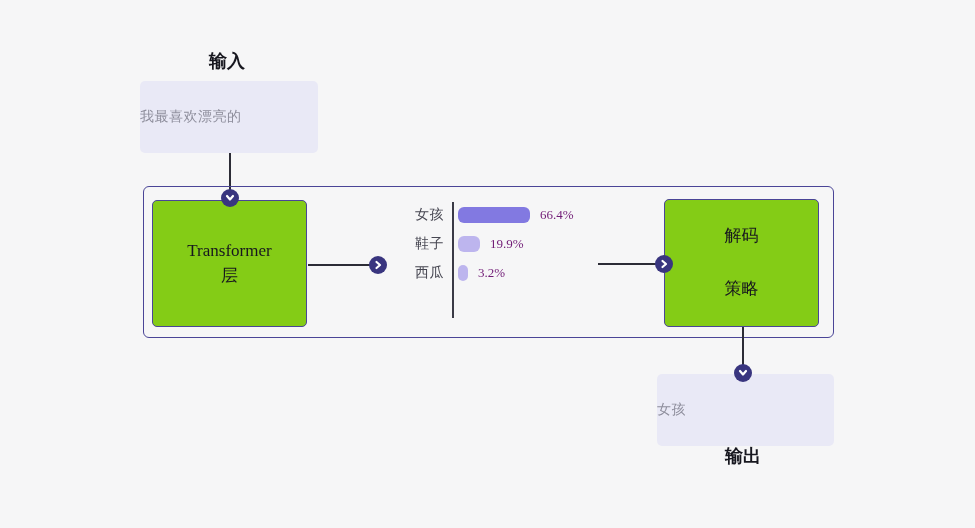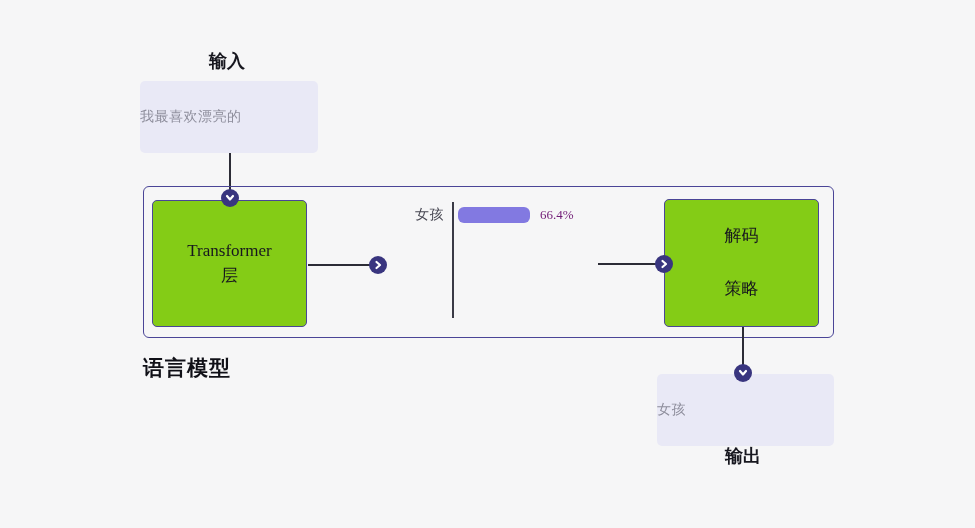--- a/index.html
+++ b/index.html
@@ -139,21 +139,20 @@
   <div class="connector" style="left:229px; top:153px; width:2px; height:42px;"></div>
   <div class="node-circle" style="left:221px; top:189px;">
     <span>
       <svg width="14" height="14" viewBox="0 0 14 14">
           <polyline points="4,5 7,8.5 10,5" fill="none" stroke="#ffffff" stroke-width="2.2" stroke-linecap="round" stroke-linejoin="round"></polyline>
         </svg>
     </span>
   </div>
 
   <div class="container-box"></div>
-  <div class="container-label">语言模型</div>
 
   <div class="node-box" style="left:152px; top:200px; width:155px; height:127px;">
     <span>Transformer</span>
     <span>层</span>
   </div>
 
   <div class="connector" style="left:308px; top:264px; width:62px; height:2px;"></div>
   <div class="node-circle" style="left:369px; top:256px;">
     <span>
       <svg width="14" height="14" viewBox="0 0 14 14">
@@ -162,20 +161,30 @@
     </span>
   </div>
 
   <div class="chart-axis"></div>
   <div class="chart">
       <div class="chart-row">
         <span class="cat">女孩</span>
         <span class="bar" style="width: 72px; background: rgb(130, 121, 225);"></span>
         <span class="pct">66.4%</span>
       </div>
+      <div class="chart-row">
+        <span class="cat">鞋子</span>
+        <span class="bar" style="width: 22px; background: rgb(189, 181, 238);"></span>
+        <span class="pct">19.9%</span>
+      </div>
+      <div class="chart-row">
+        <span class="cat">西瓜</span>
+        <span class="bar" style="width: 10px; background: rgb(189, 181, 238);"></span>
+        <span class="pct">3.2%</span>
+      </div>
     </div>
 
   <div class="connector" style="left:598px; top:263px; width:60px; height:2px;"></div>
   <div class="node-circle" style="left:655px; top:255px;">
     <span>
       <svg width="14" height="14" viewBox="0 0 14 14">
           <polyline points="5.5,4 9,7 5.5,10" fill="none" stroke="#ffffff" stroke-width="2.2" stroke-linecap="round" stroke-linejoin="round"></polyline>
         </svg>
     </span>
   </div>

